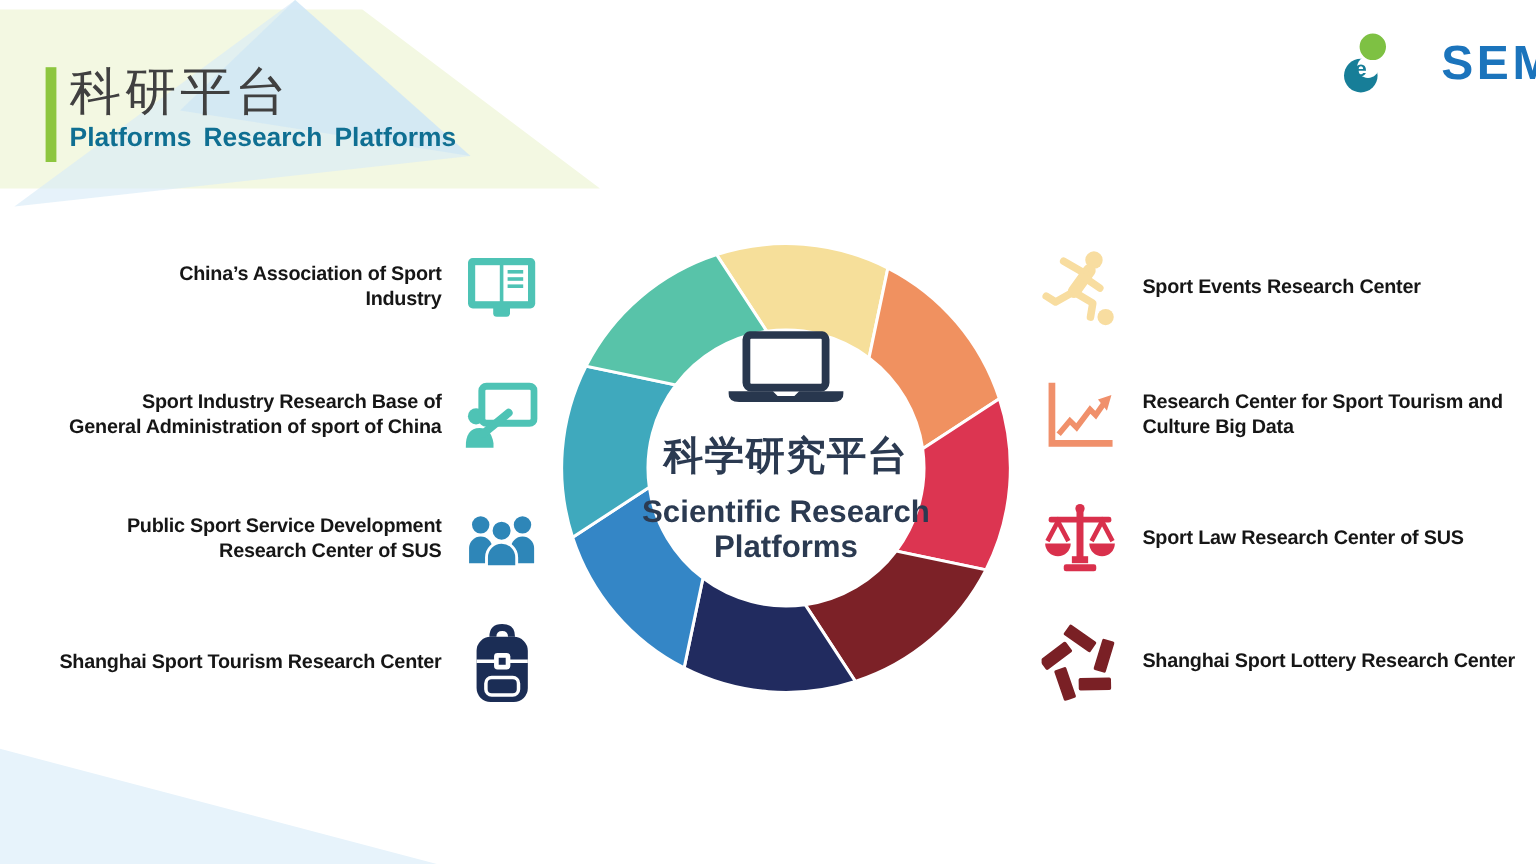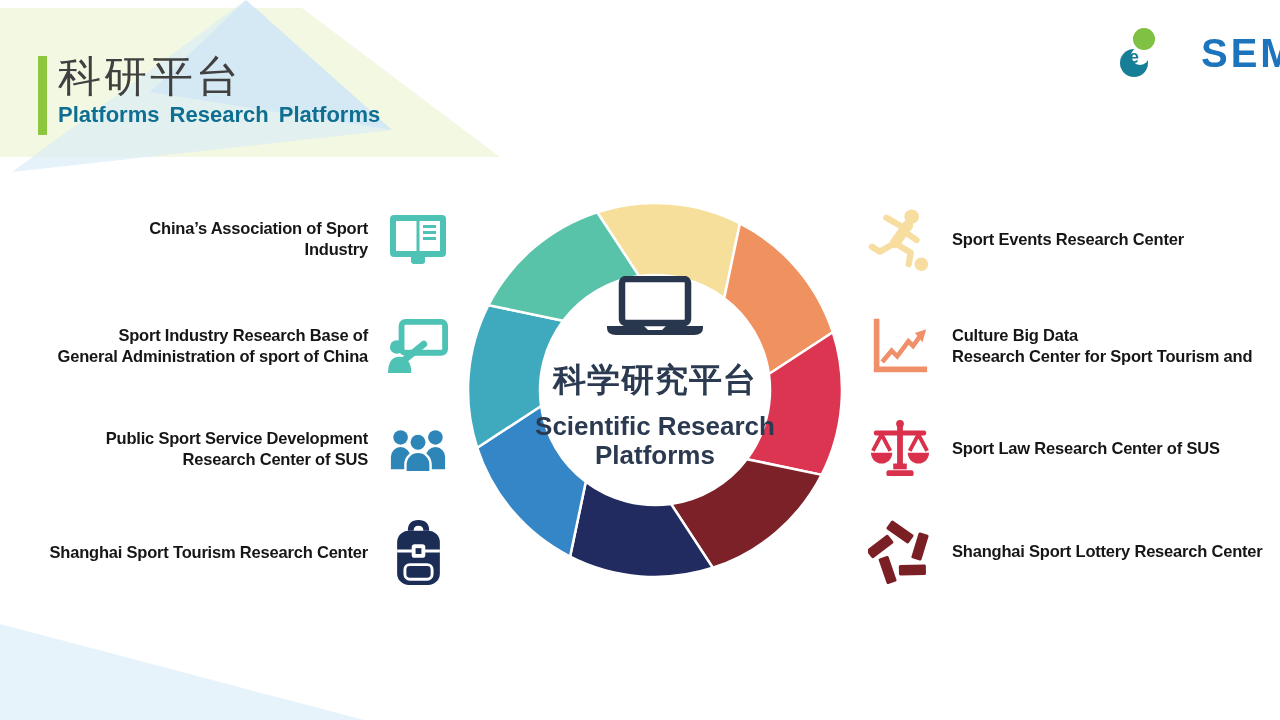--- a/index.html
+++ b/index.html
@@ -171,22 +171,22 @@
 
   <div class="abs row right-row" style="top:314px;height:64px">
     <span class="icon" style="color: rgb(240, 144, 107);">
       <svg width="58" height="58" viewBox="0 0 62 62">
         <path d="M6,2 V56 H60" fill="none" stroke="currentColor" stroke-width="6"></path>
         <path d="M12,48 L22,36 L28,42 L40,26 L45,31 L52,21" fill="none" stroke="currentColor" stroke-width="5"></path>
         <path d="M59,13 L47,17 L55,27 Z" fill="currentColor"></path>
       </svg>
     </span>
     <div class="label">
+      <div>Research Center for Sport Tourism and</div>
       <div>Culture Big Data</div>
-      <div>Research Center for Sport Tourism and</div>
     </div>
   </div>
 
   <div class="abs row right-row" style="top:415px;height:68px">
     <span class="icon" style="color: rgb(217, 48, 76);">
       <svg width="60" height="62" viewBox="0 0 62 62">
         <circle cx="31" cy="5" r="4" fill="currentColor"></circle>
         <rect x="28" y="5" width="6" height="42" fill="currentColor"></rect>
         <rect x="4" y="12" width="54" height="5" rx="2" fill="currentColor"></rect>
         <path d="M3,33 L12,16 L21,33" fill="none" stroke="currentColor" stroke-width="4"></path>

